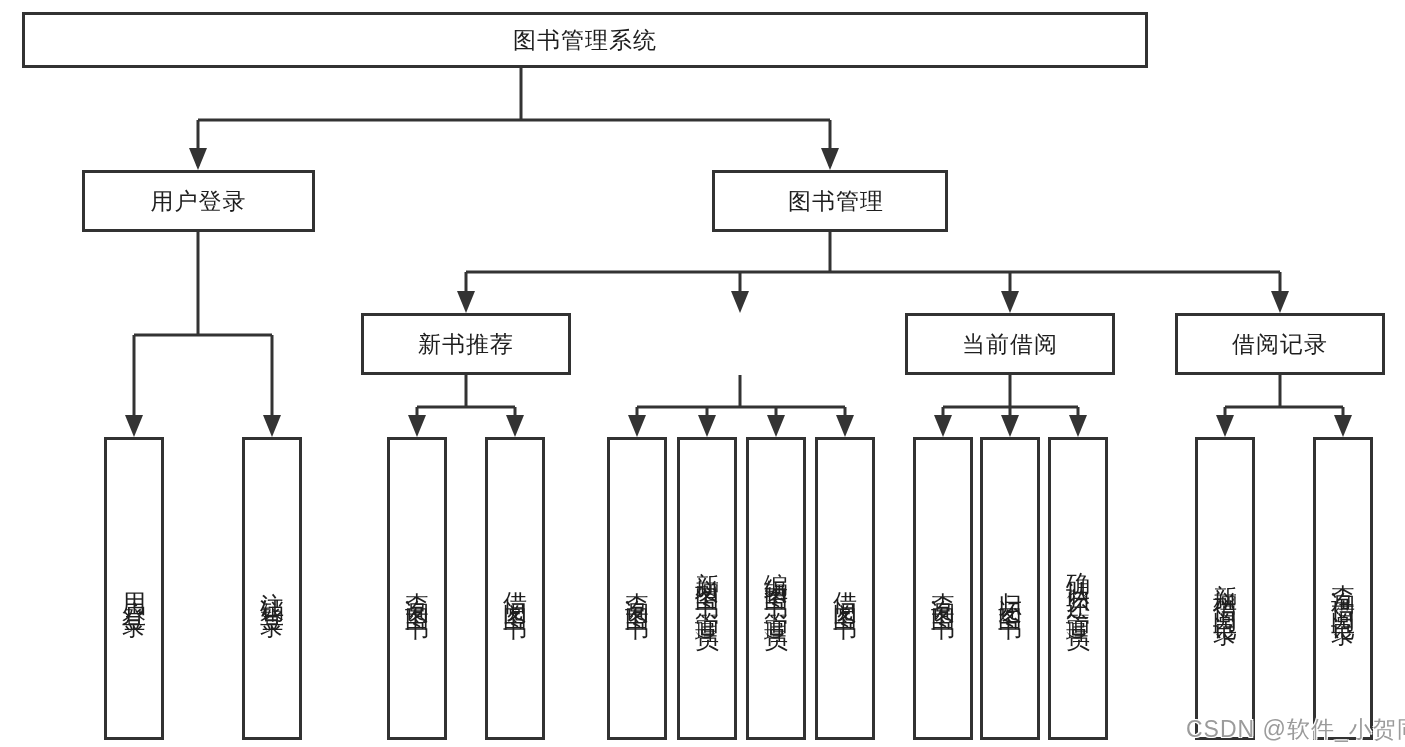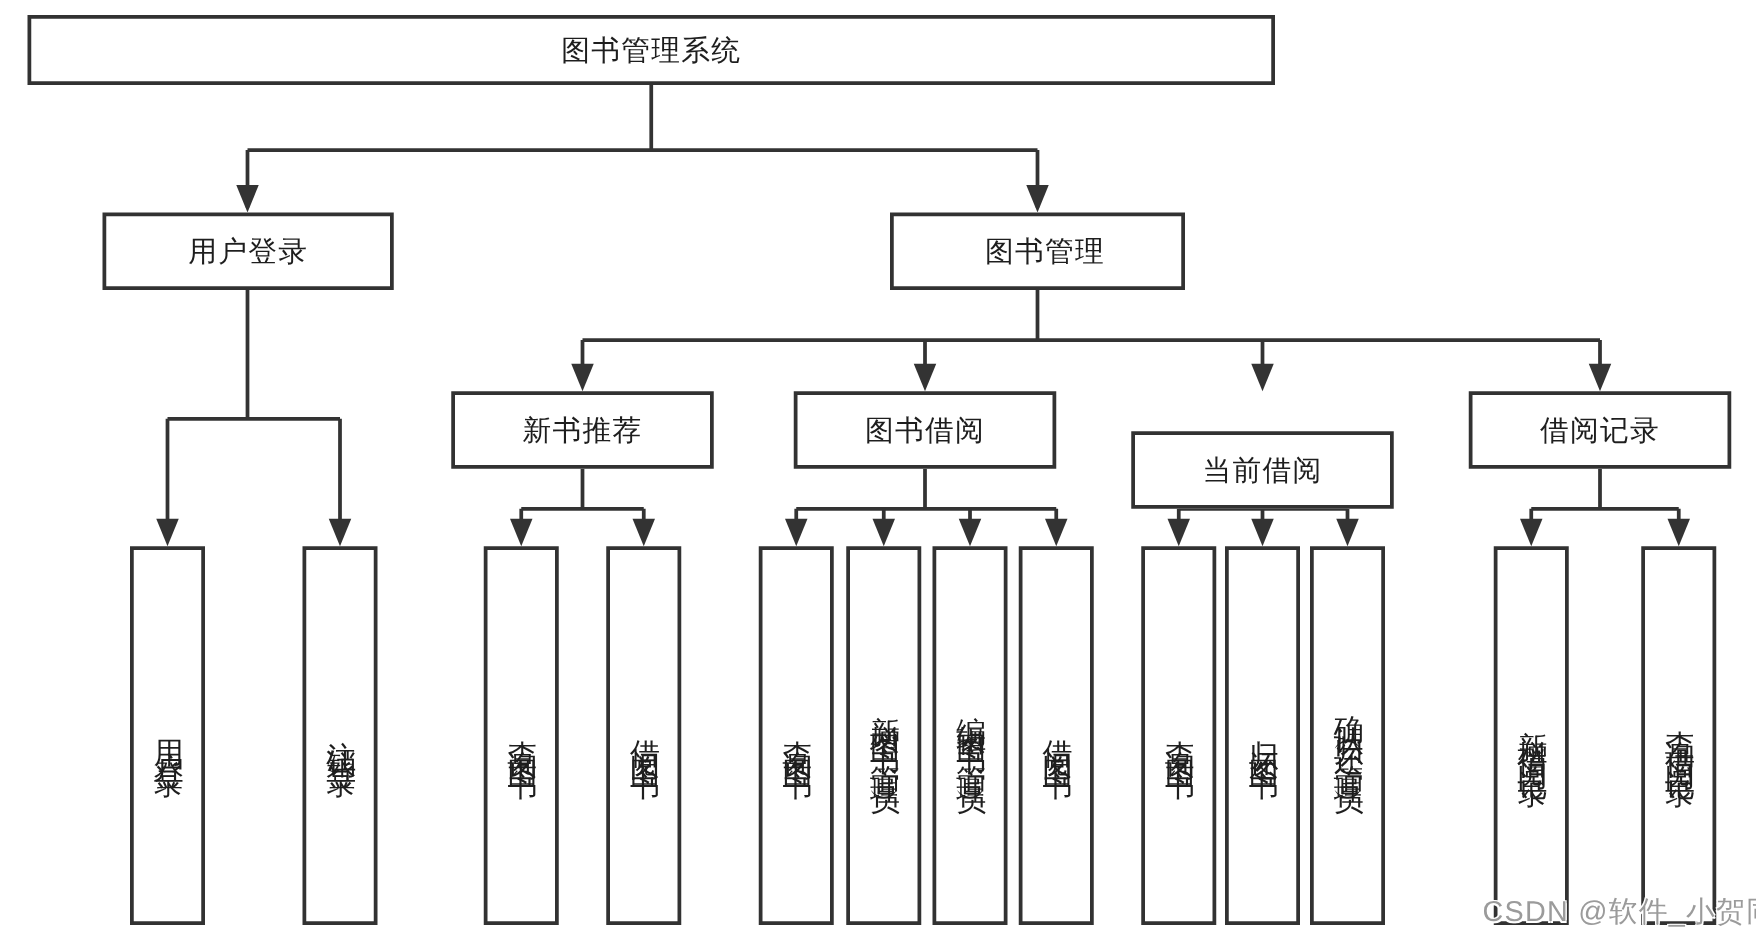--- a/index.html
+++ b/index.html
@@ -11,26 +11,26 @@
   .node{
     position:absolute;box-sizing:border-box;border:3px solid #323232;background:#ffffff;
     display:flex;align-items:center;justify-content:center;color:#1e1e1e;z-index:2;
   }
   .hbox{font-size:23px;letter-spacing:1px;}
   .vbox span{
     writing-mode:vertical-rl;text-orientation:mixed;letter-spacing:8px;line-height:1;
     font-size:24px;white-space:nowrap;
   }
   
-  .n-root{left:22px;top:12px;width:998px;height:56px;}
+  .n-root{left:22px;top:12px;width:1126px;height:56px;}
   .n-user-login{left:82px;top:170px;width:233px;height:62px;}
   .n-book-mgmt{left:712px;top:170px;width:236px;height:62px;padding-left:12px;}
   .n-new-books{left:361px;top:313px;width:210px;height:62px;text-align:center;}
   .n-book-borrow{left:635px;top:313px;width:210px;height:62px;}
-  .n-current-borrow{left:905px;top:313px;width:210px;height:62px;margin-top:32px;}
+  .n-current-borrow{left:905px;top:313px;width:210px;height:62px;}
   .n-borrow-records{left:1175px;top:313px;width:210px;height:62px;}
   
   .leaf{top:437px;width:60px;height:303px;}
   .l-user-login{left:104px;}
   .l-logout{left:242px;}
   .l-nb-query{left:387px;}
   .l-nb-borrow{left:485px;}
   .l-bb-query{left:607px;}
   .l-bb-add{left:677px;}
   .l-bb-edit{left:746px;}
@@ -128,23 +128,20 @@
   <div class="node hbox n-user-login">
     <span>用户登录</span>
   </div>
   <div class="node hbox n-book-mgmt">
     <span>图书管理</span>
   </div>
 
   <div class="node hbox n-new-books">
     <span>新书推荐</span>
   </div>
-  <div class="node hbox n-book-borrow">
-    <span>图书借阅</span>
-  </div>
   <div class="node hbox n-current-borrow">
     <span>当前借阅</span>
   </div>
   <div class="node hbox n-borrow-records">
     <span>借阅记录</span>
   </div>
 
   <div class="node vbox leaf l-user-login">
     <span>用户登录</span>
   </div>

